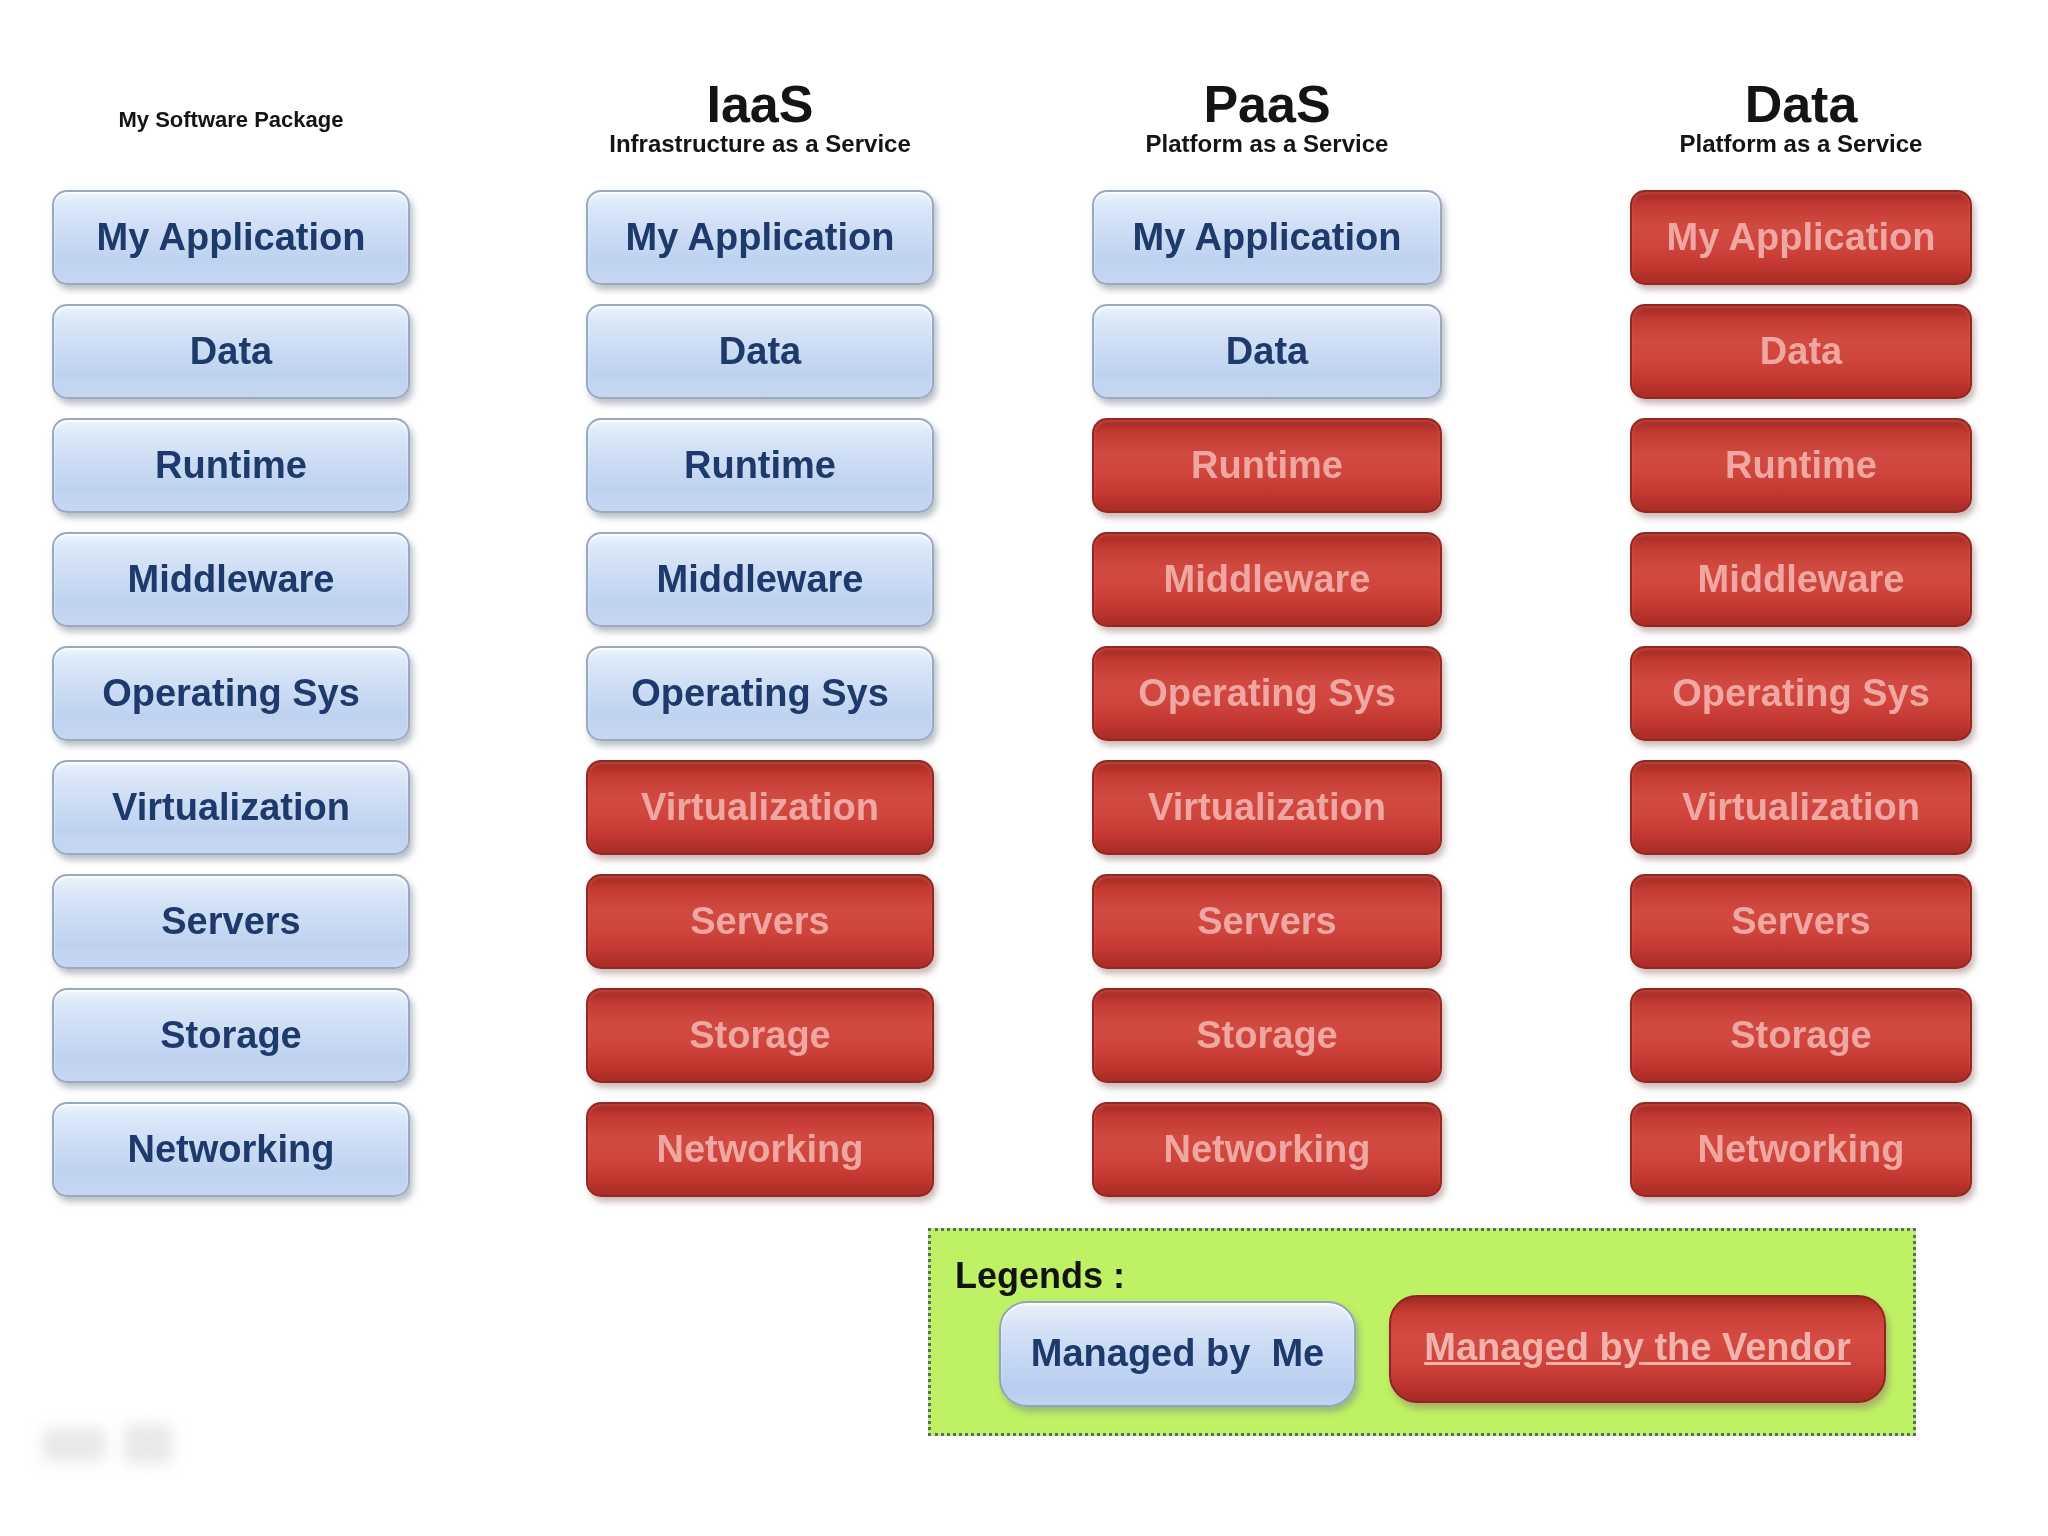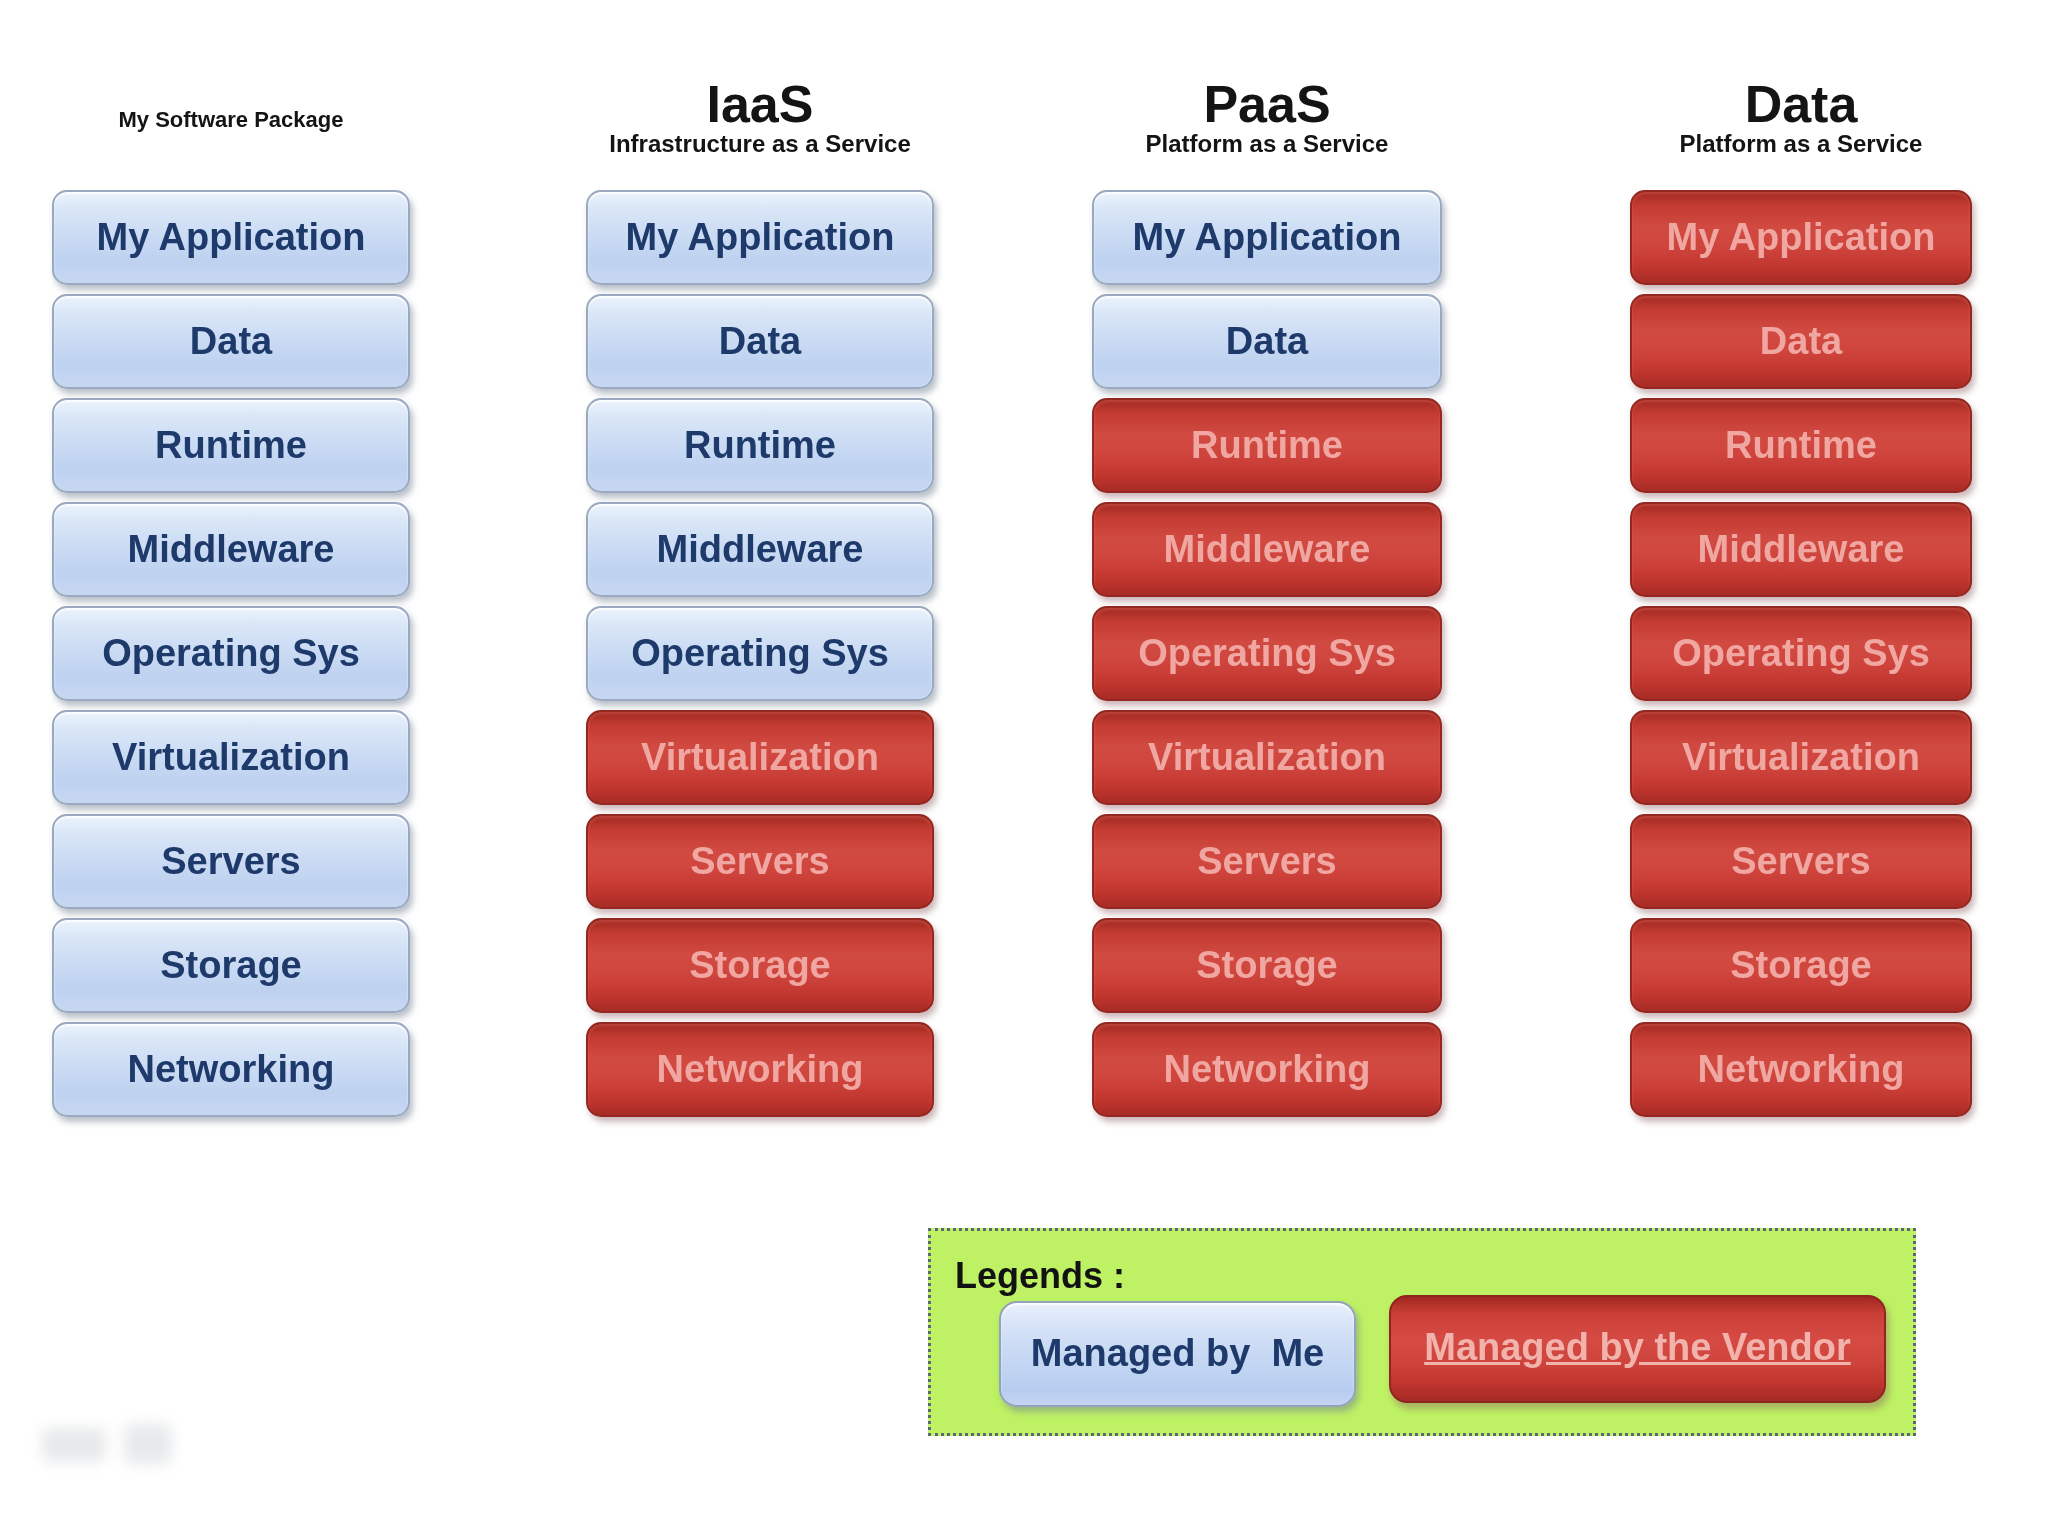--- a/index.html
+++ b/index.html
@@ -7,40 +7,40 @@
     position:relative;width:2048px;height:1536px;background:#ffffff;
     font-family:"Liberation Sans",sans-serif;overflow:hidden;
   }
   .stack-column{position:absolute;top:0;height:100%;}
   .col-header{position:absolute;top:80px;left:0;right:0;text-align:center;color:#141414;}
   .col-title{display:block;font-weight:bold;font-size:52px;line-height:48px;letter-spacing:0px;}
   .col-title.solo{font-size:22px;padding-top:18px;line-height:44px;}
   .col-subtitle{display:block;font-weight:bold;font-size:24px;line-height:32px;}
   .boxes{position:absolute;top:190px;left:0;right:0;}
   .layer-box{
-    box-sizing:border-box;height:95px;margin-bottom:9px;border-radius:15px;
+    box-sizing:border-box;height:95px;margin-bottom:19px;border-radius:15px;
     text-align:center;line-height:91px;font-weight:bold;font-size:38px;
   }
   .layer-box.me{
     background:linear-gradient(180deg,#ecf3fc 0%,#dae7f8 18%,#ccdcf4 45%,#bed2f0 75%,#c7d7f2 100%);
     border:2px solid #9aa9bf;color:#1d3a6b;
     box-shadow:3px 5px 6px rgba(118,130,148,.5), inset 0 2px 2px rgba(255,255,255,.85);
   }
   .layer-box.vendor{
     background:linear-gradient(180deg,#a1281f 0%,#c23a32 14%,#d14a42 38%,#cf453d 60%,#c23630 82%,#a82c25 100%);
     border:2px solid #932722;color:#f0a7a1;
     box-shadow:3px 5px 6px rgba(142,100,100,.45), inset 0 2px 3px rgba(255,160,150,.25);
   }
   #legend{
     position:absolute;left:928px;top:1228px;width:988px;height:208px;
     border:3px dotted #5c6878;box-sizing:border-box;background:#bef264;
   }
   .legend-title{position:absolute;left:24px;top:24px;font-weight:bold;font-size:36px;color:#121212;}
   .legend-btn{
-    position:absolute;box-sizing:border-box;border-radius:18px;text-align:center;
+    position:absolute;box-sizing:border-box;border-radius:28px;text-align:center;
     font-weight:bold;font-size:38px;line-height:100px;white-space:pre;
   }
   .legend-btn.me{
     left:68px;top:70px;width:357px;height:106px;
     background:linear-gradient(180deg,#e9f1fb 0%,#d6e3f7 22%,#c5d7f3 55%,#b7cdf0 85%,#c3d4f1 100%);
     border:2px solid #93a3bb;color:#1d3a6b;
     box-shadow:3px 5px 6px rgba(118,130,148,.5), inset 0 2px 2px rgba(255,255,255,.85);
   }
   .legend-btn.vendor{
     left:458px;top:64px;width:497px;height:108px;

